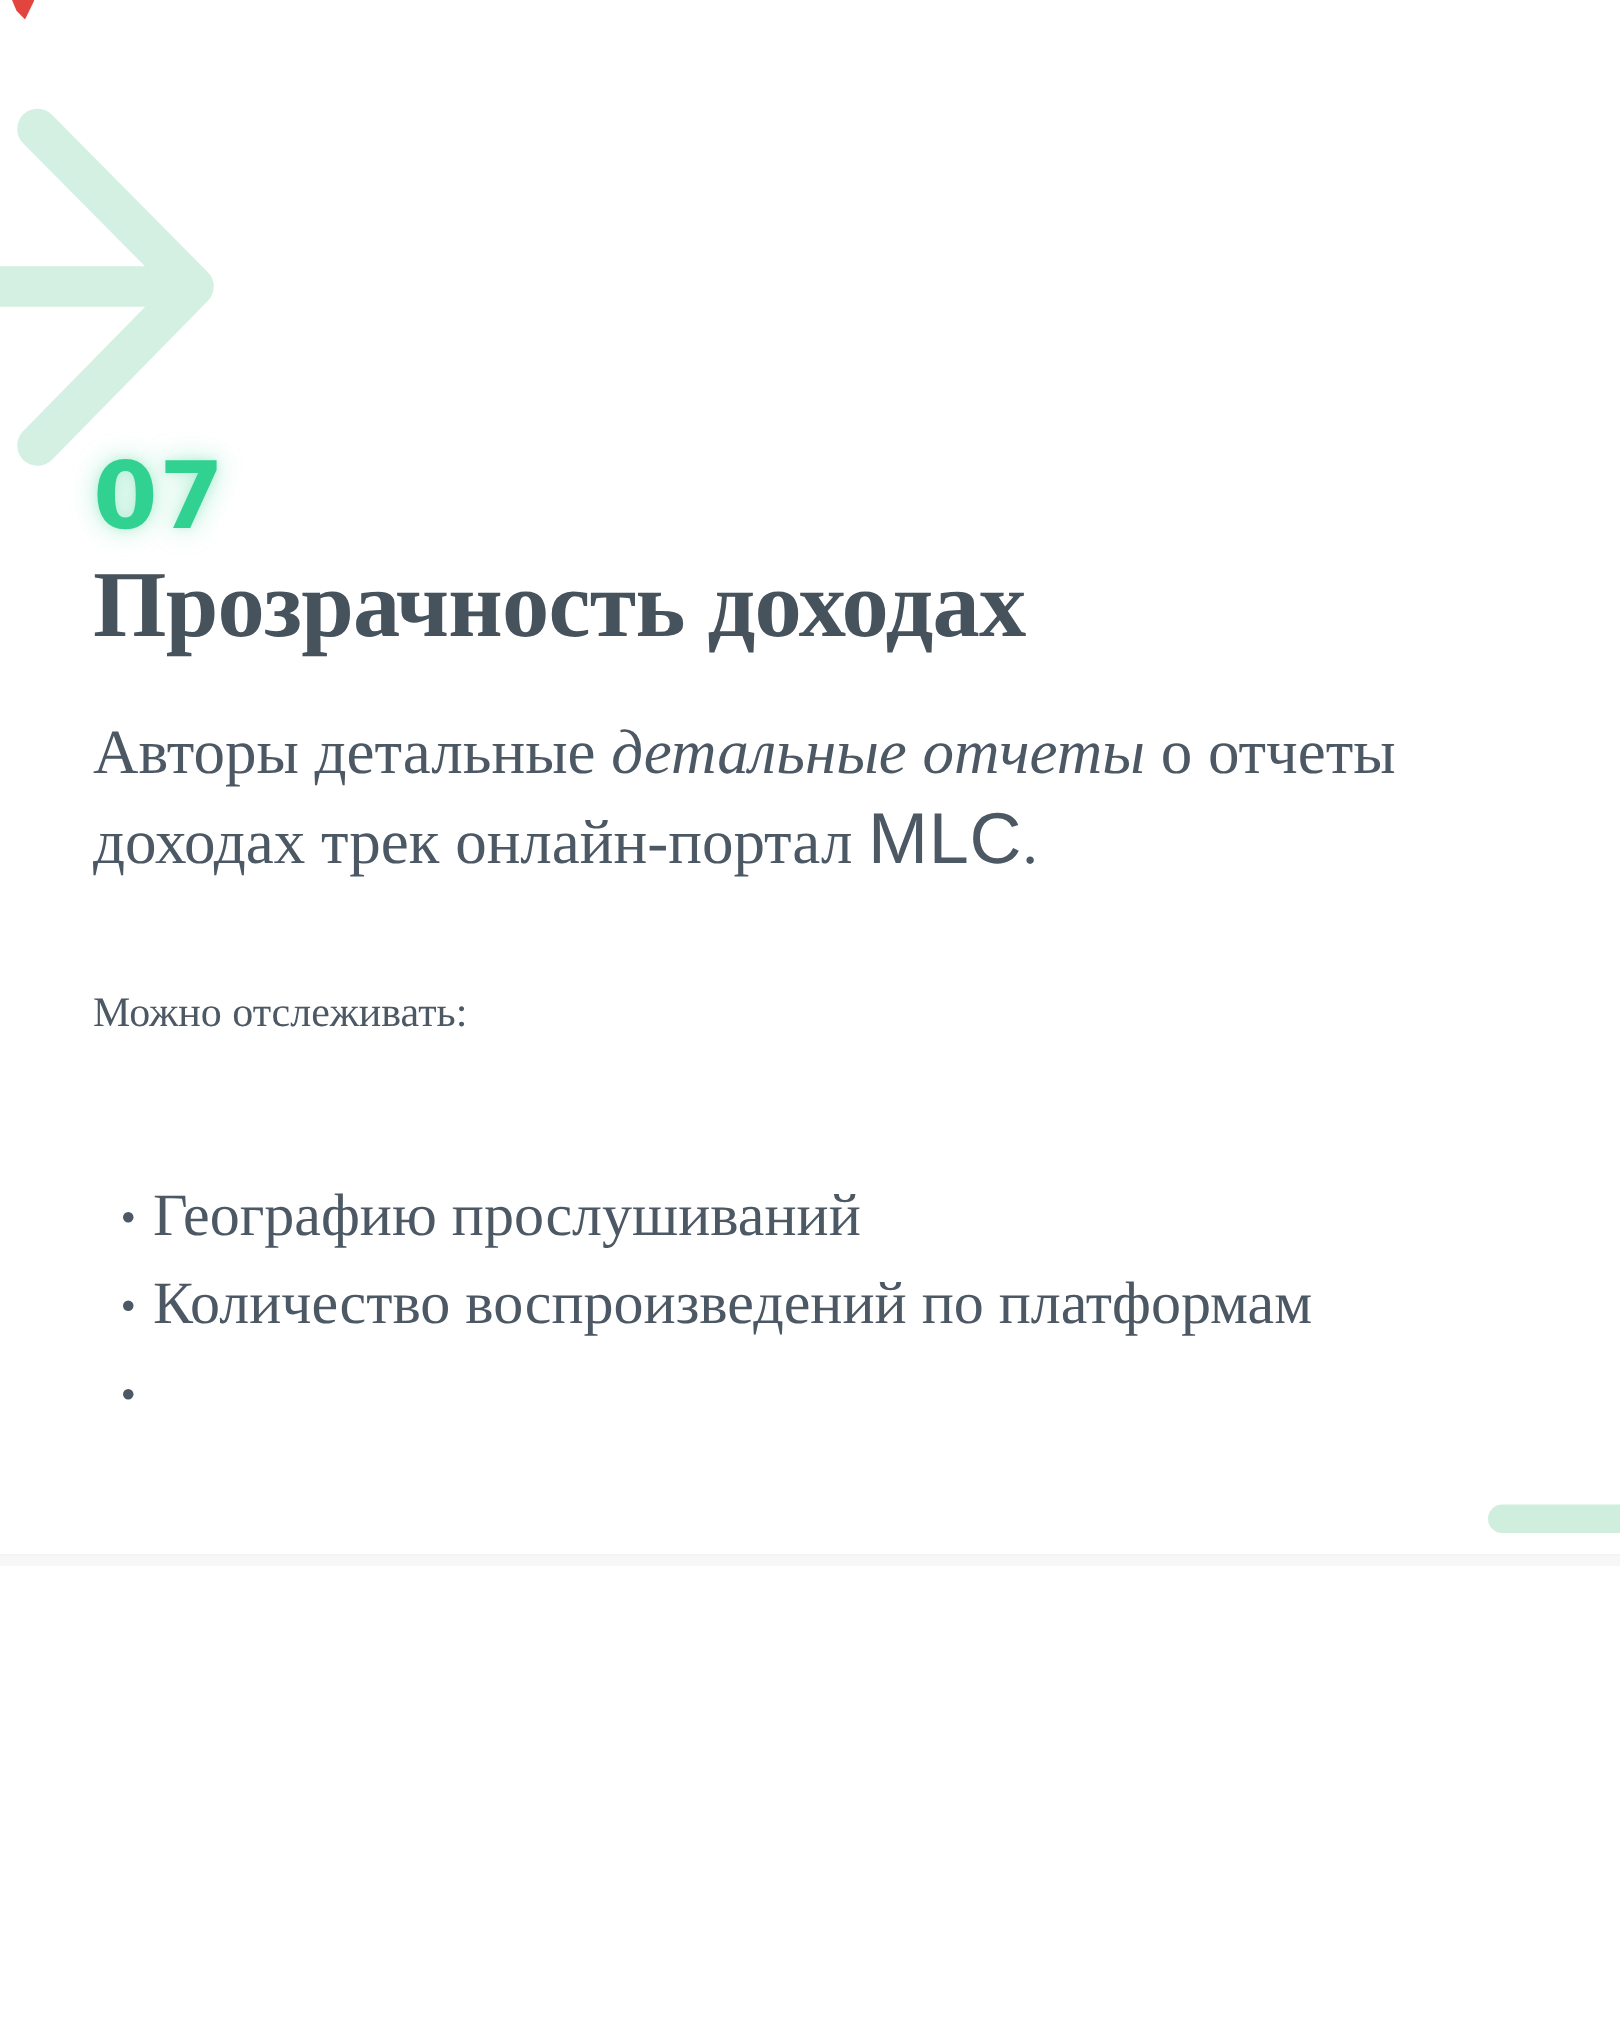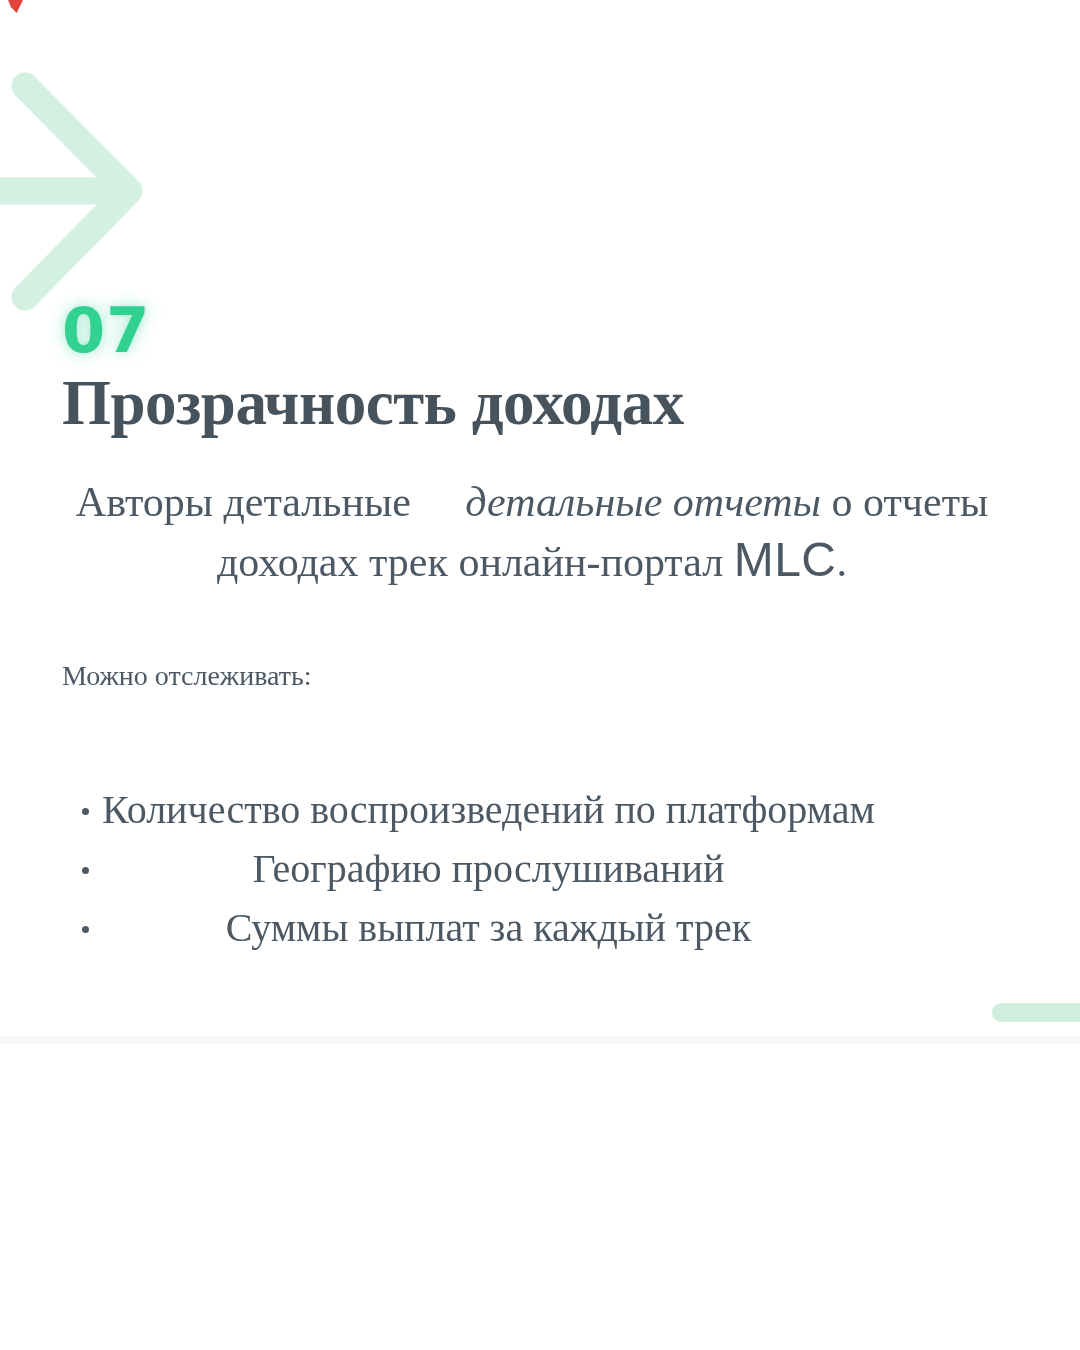--- a/index.html
+++ b/index.html
@@ -8,21 +8,20 @@
     background: #ffffff;
   }
   .frame {
     position: relative;
     width: 1080px;
     height: 1044px;
     background: #ffffff;
     overflow: hidden;
     font-family: "Liberation Serif", serif;
     color: #4c5965;
-    text-align: center;
   }
 
   
   .red-mark {
     position: absolute;
     left: 8px;
     top: 0;
     width: 15px;
     height: 13px;
     background: #e2453e;
@@ -66,21 +65,21 @@
 
   .intro {
     position: absolute;
     left: 62px;
     top: 474px;
     width: 940px;
     font-size: 42px;
     line-height: 57px;
     color: #4c5965;
   }
-  .intro em { font-style: italic; margin-left: 44px; }
+  .intro em { font-style: italic; }
   .brand {
     font-family: Liberation Sans, sans-serif;
     font-size: 48px;
     letter-spacing: 0.5px;
   }
 
   .subtitle {
     position: absolute;
     left: 62px;
     top: 652px;
@@ -158,29 +157,28 @@
   <p class="intro" style="margin:0;">
     <span>Авторы детальные </span><em>детальные отчеты</em><span> о отчеты</span><br>
     <span>доходах трек онлайн-портал </span><span class="brand">MLC</span><span>.</span>
   </p>
 
   <div class="subtitle">Можно отслеживать:</div>
 
   <ul class="bullets">
     <li>
       <span class="dot"></span>
+      <span>Географию прослушиваний</span>
+    </li>
+    <li>
+      <span class="dot"></span>
       <span>Количество воспроизведений по платформам</span>
     </li>
     <li>
       <span class="dot"></span>
-      <span>Географию прослушиваний</span>
-    </li>
-    <li>
-      <span class="dot"></span>
-      <span>Суммы выплат за каждый трек</span>
     </li>
   </ul>
 
   <div class="side-bar"></div>
 
   <div class="bottom-strip"></div>
 
 </div>
 
 </body></html>

